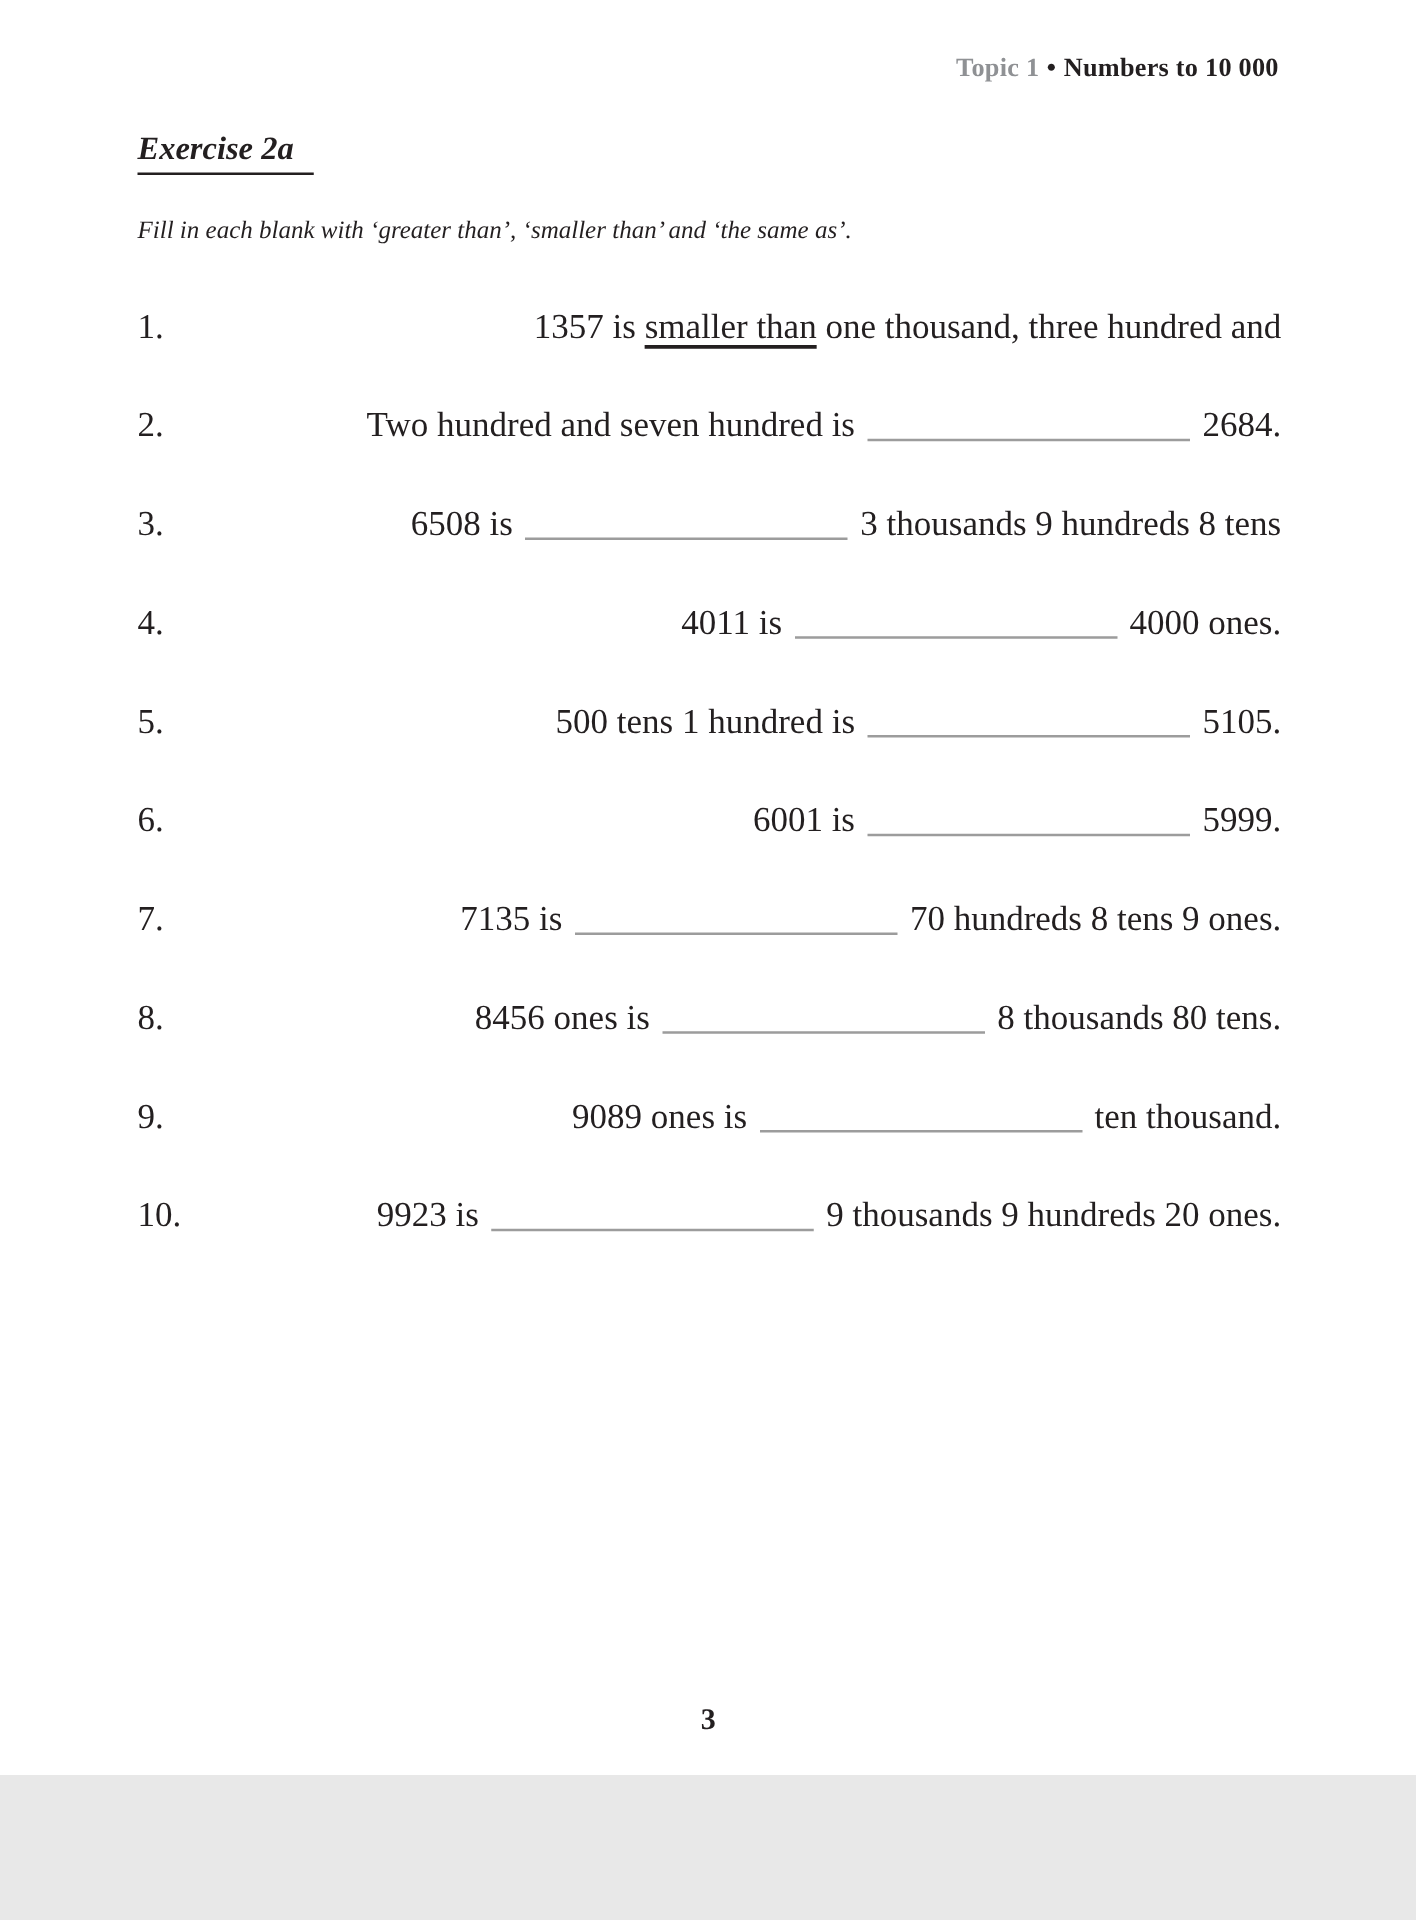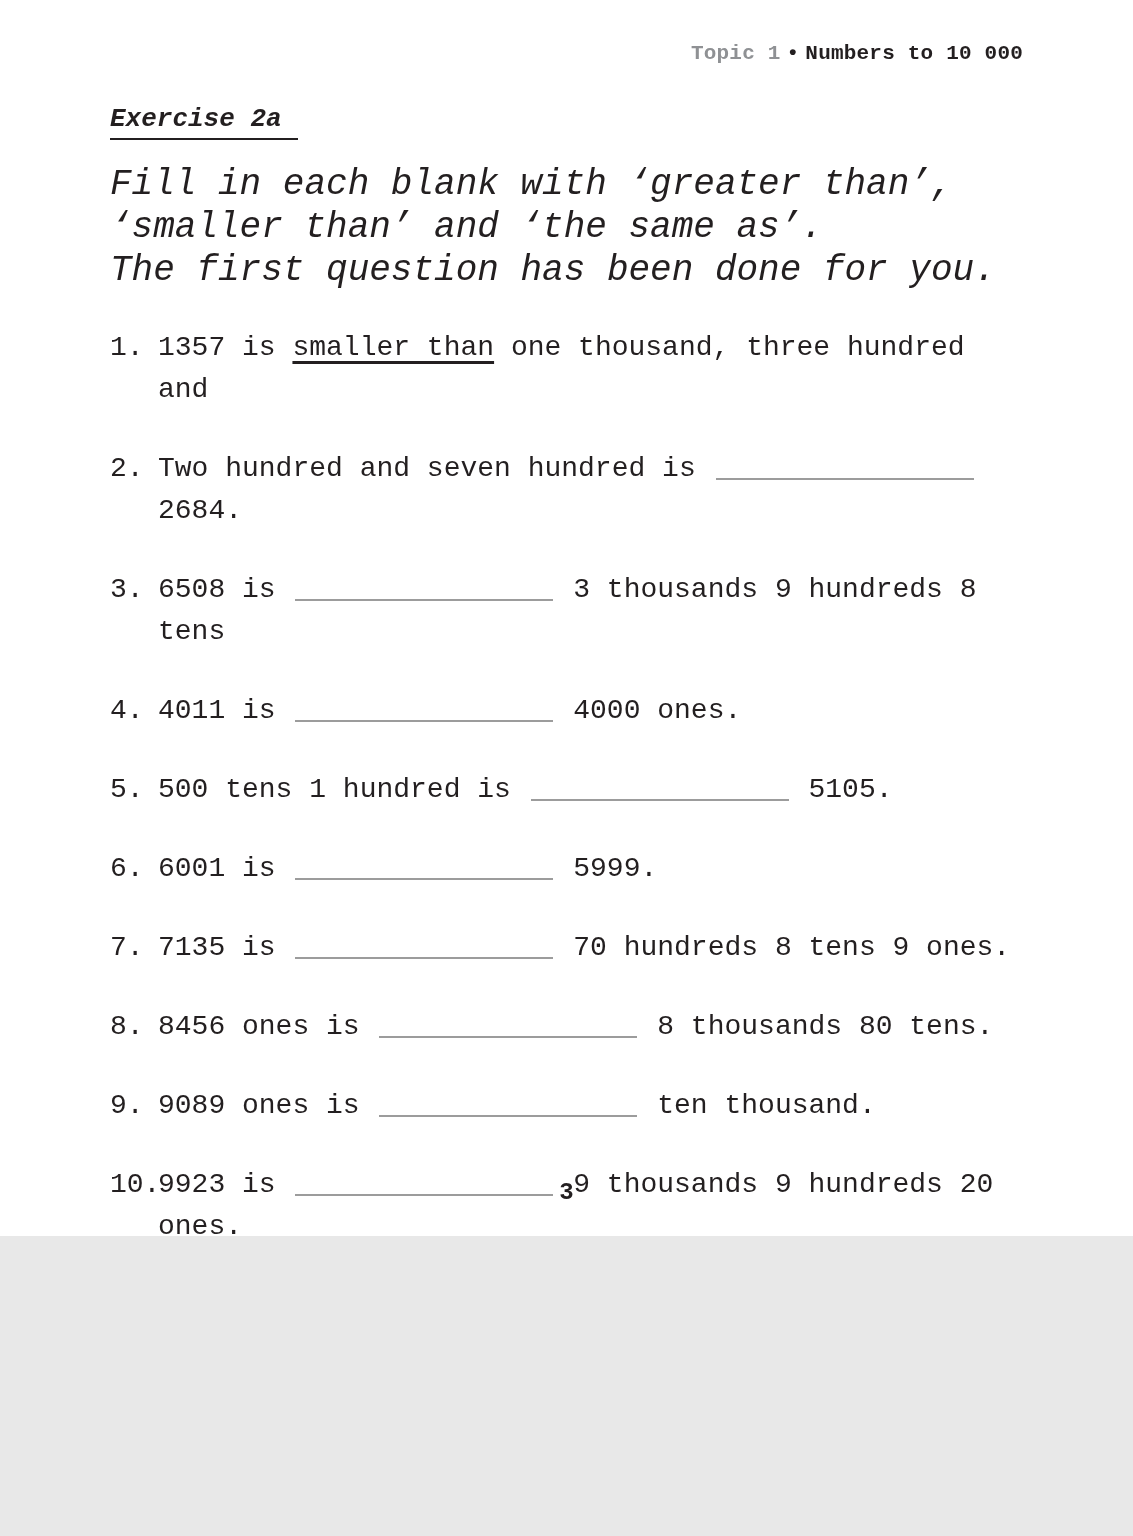--- a/index.html
+++ b/index.html
@@ -1,22 +1,22 @@
 <!DOCTYPE html>
 <html><head>
 <meta charset="utf-8">
 <style>
   html, body { margin: 0; padding: 0; background: #e8e8e8; }
   .page {
     position: relative;
     width: 1133px;
-    height: 1236px;
+    height: 1420px;
     margin: 0 auto;
     background: #ffffff;
-    font-family: Liberation Mono, monospace;
+    font-family: Liberation Serif, serif;
     color: #231f20;
     overflow: hidden;
   }
   .header {
     position: absolute;
     top: 42px;
     right: 110px;
     font-size: 21px;
     font-weight: bold;
     letter-spacing: 0.2px;
@@ -34,38 +34,38 @@
   .exercise-title {
     display: inline-block;
     font-size: 26px;
     font-weight: bold;
     font-style: italic;
     padding: 0 16px 4px 0;
     border-bottom: 2.5px solid #231f20;
   }
   .instructions {
     margin-top: 23px;
-    font-size: 36px;
+    font-size: 20px;
     font-style: italic;
     line-height: 43px;
   }
   .questions {
     margin-top: 35px;
     font-size: 28px;
   }
   .question {
     display: flex;
     line-height: 42px;
     margin-bottom: 37px;
   }
   .q-num {
     width: 48px;
     flex-shrink: 0;
   }
-  .q-body { flex: 1; }
+  .q-body { flex: 1; text-align: right; }
   .blank {
     display: inline-block;
     width: 258px;
     height: 0;
     border-bottom: 2px solid #9c9c9c;
     vertical-align: -4px;
     margin: 0 3px;
   }
   .answer-underlined {
     text-decoration: underline;
@@ -90,21 +90,20 @@
   <div class="header">
     <span class="topic">Topic 1</span><span class="sep">•</span><span class="title">Numbers to 10 000</span>
   </div>
 
   <div class="content">
 
     <div class="exercise-title">Exercise 2a</div>
 
     <div class="instructions">
       <div>Fill in each blank with ‘greater than’, ‘smaller than’ and ‘the same as’.</div>
-      <div>The first question has been done for you.</div>
     </div>
 
     <div class="questions">
 
       <div class="question">
         <span class="q-num">1.</span>
         <div class="q-body">
           <span>1357 is</span>
           <span class="answer-underlined">smaller than</span>
           <span>one thousand, three hundred and</span>

